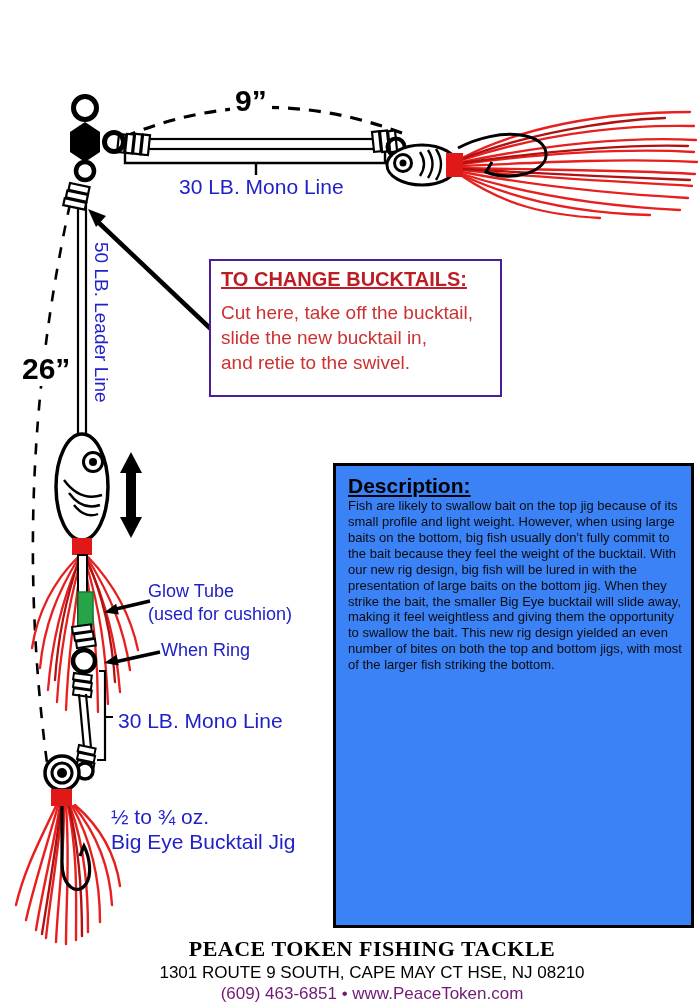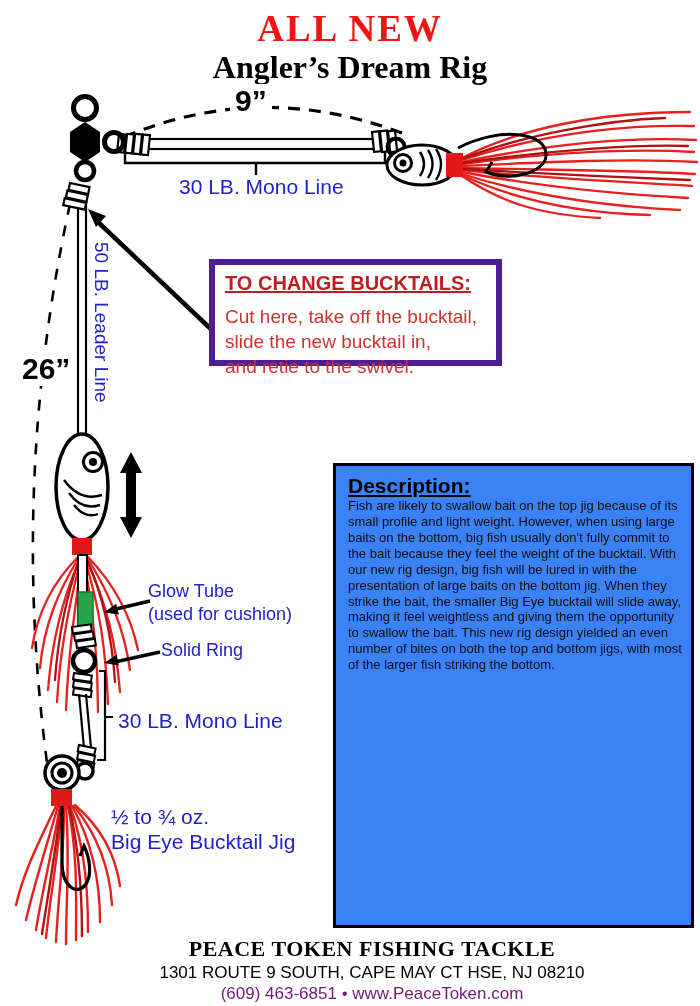--- a/index.html
+++ b/index.html
@@ -17,45 +17,41 @@
   #span-9{left:230px;top:84px;}
   #span-26{left:17px;top:352px;}
   #lbl-top-mono{left:179px;top:175px;font-size:21px;}
   #lbl-fluke{left:379px;top:197px;font-size:20px;line-height:1.16;}
   #lbl-leader{left:112px;top:242px;font-size:19px;transform:rotate(90deg);
               transform-origin:top left;white-space:nowrap;}
   #lbl-glow{left:148px;top:580px;font-size:18px;line-height:1.26;}
   #lbl-ring{left:161px;top:640px;font-size:18px;}
   #lbl-bot-mono{left:118px;top:709px;font-size:21px;}
   #lbl-bigeye{left:111px;top:805px;font-size:21px;line-height:1.18;}
-  #change-box{position:absolute;left:209px;top:259px;width:293px;height:107px;
-              border:6px solid #4c1d95;background:#fff;z-index:2;box-sizing:border-box;
+  #change-box{position:absolute;left:209px;top:259px;width:293px;height:138px;
+              border:2px solid #4c1d95;background:#fff;z-index:2;box-sizing:border-box;
               padding:7px 10px;}
   #change-heading{font-size:20px;font-weight:bold;text-decoration:underline;color:#bb1f25;}
   #change-body{font-size:19px;color:#cc3232;white-space:pre-line;line-height:1.32;margin-top:9px;}
   #desc-box{position:absolute;left:333px;top:463px;width:361px;height:465px;
             border:3px solid #000;background:#3b82f6;z-index:2;box-sizing:border-box;
             padding:8px 8px 8px 12px;}
   #desc-heading{font-size:21px;font-weight:bold;text-decoration:underline;color:#000;}
   #desc-body{font-size:13px;color:#0c0c0c;line-height:1.225;margin-top:0;}
   #footer{position:absolute;left:0;top:936px;width:700px;text-align:center;z-index:2;margin-left:22px;}
   #footer-company{font-family:"Liberation Serif",serif;font-weight:bold;font-size:22px;
                   letter-spacing:0.5px;color:#000;}
   #footer-address{font-size:17px;color:#000;margin-top:1px;}
   #footer-phone{font-size:17px;color:#701a75;margin-top:1px;}
 </style>
 </head>
 <body>
 
 <div id="page">
 
-  <div id="title-block">
-    <div id="title-line1">ALL NEW</div>
-    <div id="title-line2">Angler’s Dream Rig</div>
-  </div>
 
   <svg id="rig-svg" width="700" height="1006" viewBox="0 0 700 1006">
 
     <path d="M124,137 Q260,80 402,133" fill="none" stroke="#000" stroke-width="3.2" stroke-dasharray="12 9"></path>
     <path d="M70,204 Q10,480 47,763" fill="none" stroke="#000" stroke-width="2.6" stroke-dasharray="11 11"></path>
 
     <g>
       <rect x="148" y="139" width="228" height="10" fill="#fff" stroke="#000" stroke-width="2.2"></rect>
 
       <g transform="translate(119,134) rotate(6)">
@@ -222,21 +218,21 @@
     </g>
   </svg>
 
   <div class="lbl measure" id="span-9">9”</div>
   <div class="lbl measure" id="span-26">26”</div>
 
   <div class="lbl blue" id="lbl-top-mono">30 LB. Mono Line</div>
   <div class="lbl blue" id="lbl-leader">50 LB. Leader Line</div>
   <div class="lbl blue" id="lbl-glow">Glow Tube
 (used for cushion)</div>
-  <div class="lbl blue" id="lbl-ring">Solid Ring</div>
+  <div class="lbl blue" id="lbl-ring">When Ring</div>
   <div class="lbl blue" id="lbl-bot-mono">30 LB. Mono Line</div>
   <div class="lbl blue" id="lbl-bigeye">½ to ¾ oz.
 Big Eye Bucktail Jig</div>
 
   <div id="change-box">
     <div id="change-heading">TO CHANGE BUCKTAILS:</div>
     <div id="change-body">Cut here, take off the bucktail,
 slide the new bucktail in,
 and retie to the swivel.</div>
   </div>

